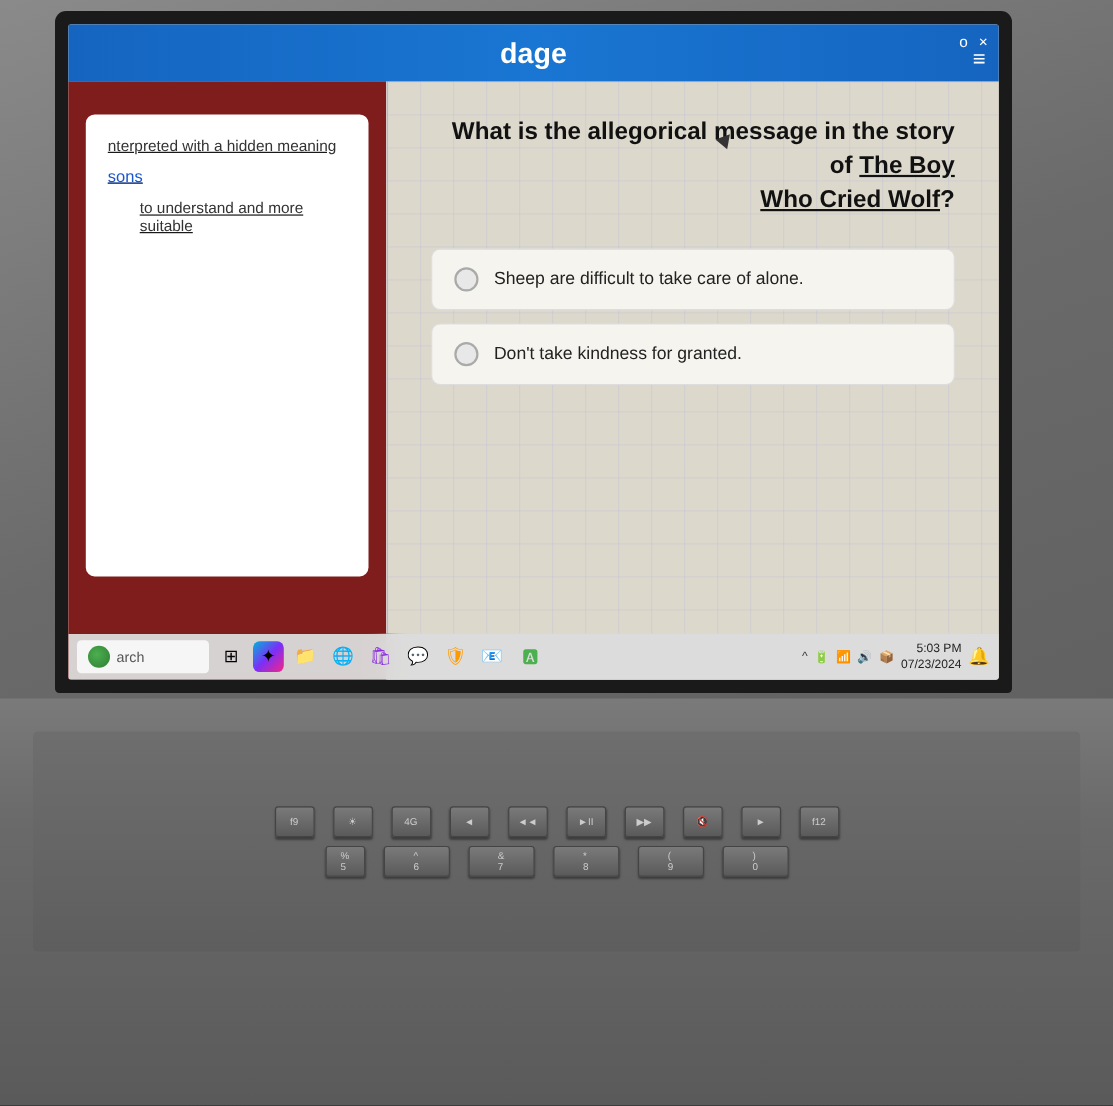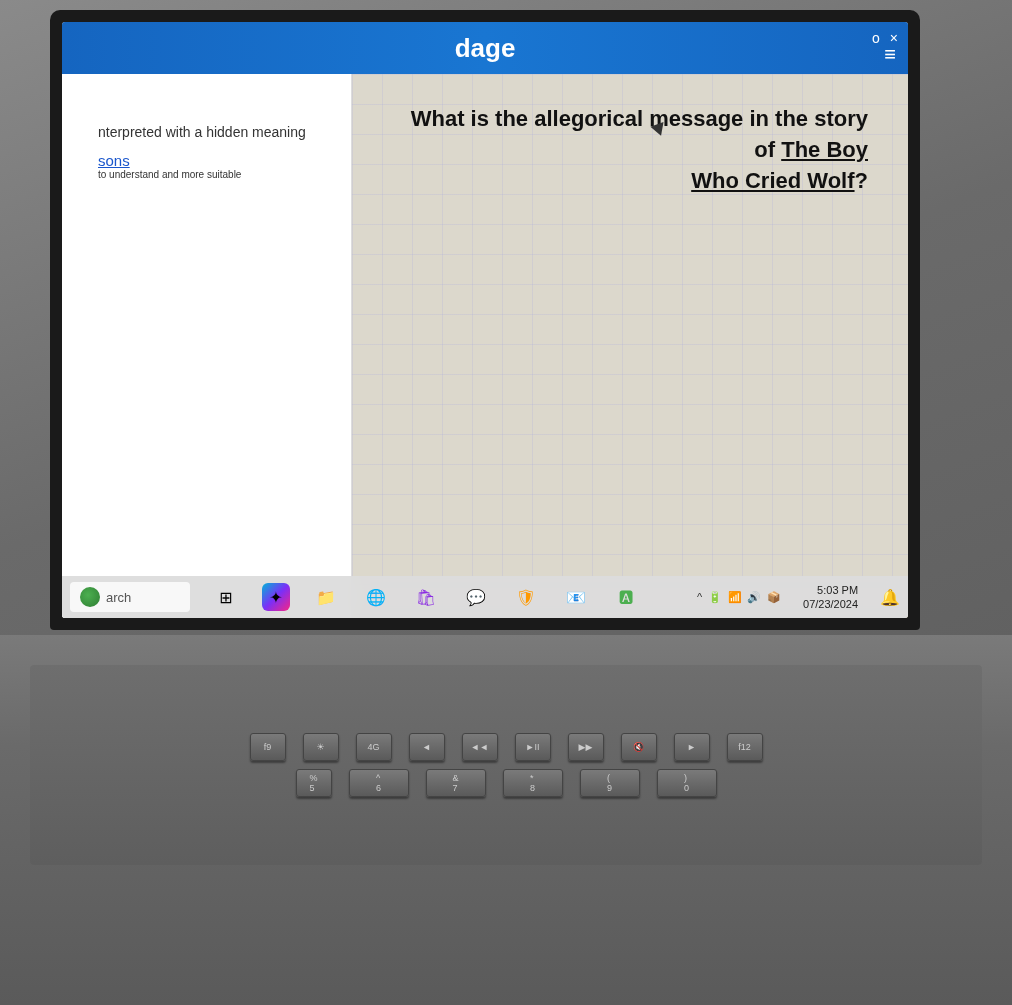--- a/index.html
+++ b/index.html
@@ -96,51 +96,54 @@
     
     .main-content {
       display: flex;
       height: calc(100% - 52px);
     }
 
     
     .left-panel {
       width: 290px;
       min-width: 290px;
-      background: #ffffff;
+      background: #7f1d1d;
       border-right: 1px solid #ddd;
       padding: 20px 16px;
       position: relative;
       overflow: hidden;
+      text-decoration: underline;
     }
 
     .left-panel-card {
       background: white;
       border-radius: 8px;
       padding: 20px;
       margin-top: 10px;
       height: 420px;
     }
 
     .left-text-1 {
       font-size: 14px;
       color: #333;
       margin-bottom: 12px;
     }
 
     .left-text-2 {
       font-size: 15px;
       color: #1a56cc;
       text-decoration: underline;
+      margin-bottom: 12px;
       cursor: pointer;
     }
 
     .left-text-3 {
-      font-size: 10px;
+      font-size: 14px;
       color: #333;
+      margin-left: 29px;
     }
 
     
     .question-panel {
       flex: 1;
       background: #dcd8cc;
       background-image:
         linear-gradient(rgba(180,180,220,0.3) 1px, transparent 1px),
         linear-gradient(90deg, rgba(180,180,220,0.3) 1px, transparent 1px);
       background-size: 30px 30px;
@@ -191,21 +194,21 @@
     .taskbar {
       position: absolute;
       bottom: 0;
       left: 0;
       width: 100%;
       height: 42px;
       background: rgba(220, 220, 220, 0.95);
       display: flex;
       align-items: center;
       padding: 0 8px;
-      gap: 22px;
+      gap: 6px;
       backdrop-filter: blur(10px);
     }
 
     .taskbar-search {
       background: rgba(255,255,255,0.8);
       border-radius: 4px;
       padding: 4px 10px;
       font-size: 13px;
       color: #555;
       width: 120px;
@@ -388,22 +391,30 @@
       </div>
 
       <div class="question-panel">
 
         <div class="cursor"></div>
 
         <div class="question-title">
           What is the allegorical message in the story of <span class="underline">The Boy<br>Who Cried Wolf</span>?
         </div>
 
-
-
+        <div class="answer-option">
+          <div class="radio-circle"></div>
+          <span class="answer-text">Sheep are difficult to take care of alone.</span>
+        </div>
+
+
+        <div class="answer-option">
+          <div class="radio-circle"></div>
+          <span class="answer-text">Don't take kindness for granted.</span>
+        </div>
 
       </div>
     </div>
 
     <div class="taskbar">
       <div class="taskbar-search">
         <span class="search-icon-green"></span>
         <span>arch</span>
       </div>
       <div class="taskbar-icon">⊞</div>

